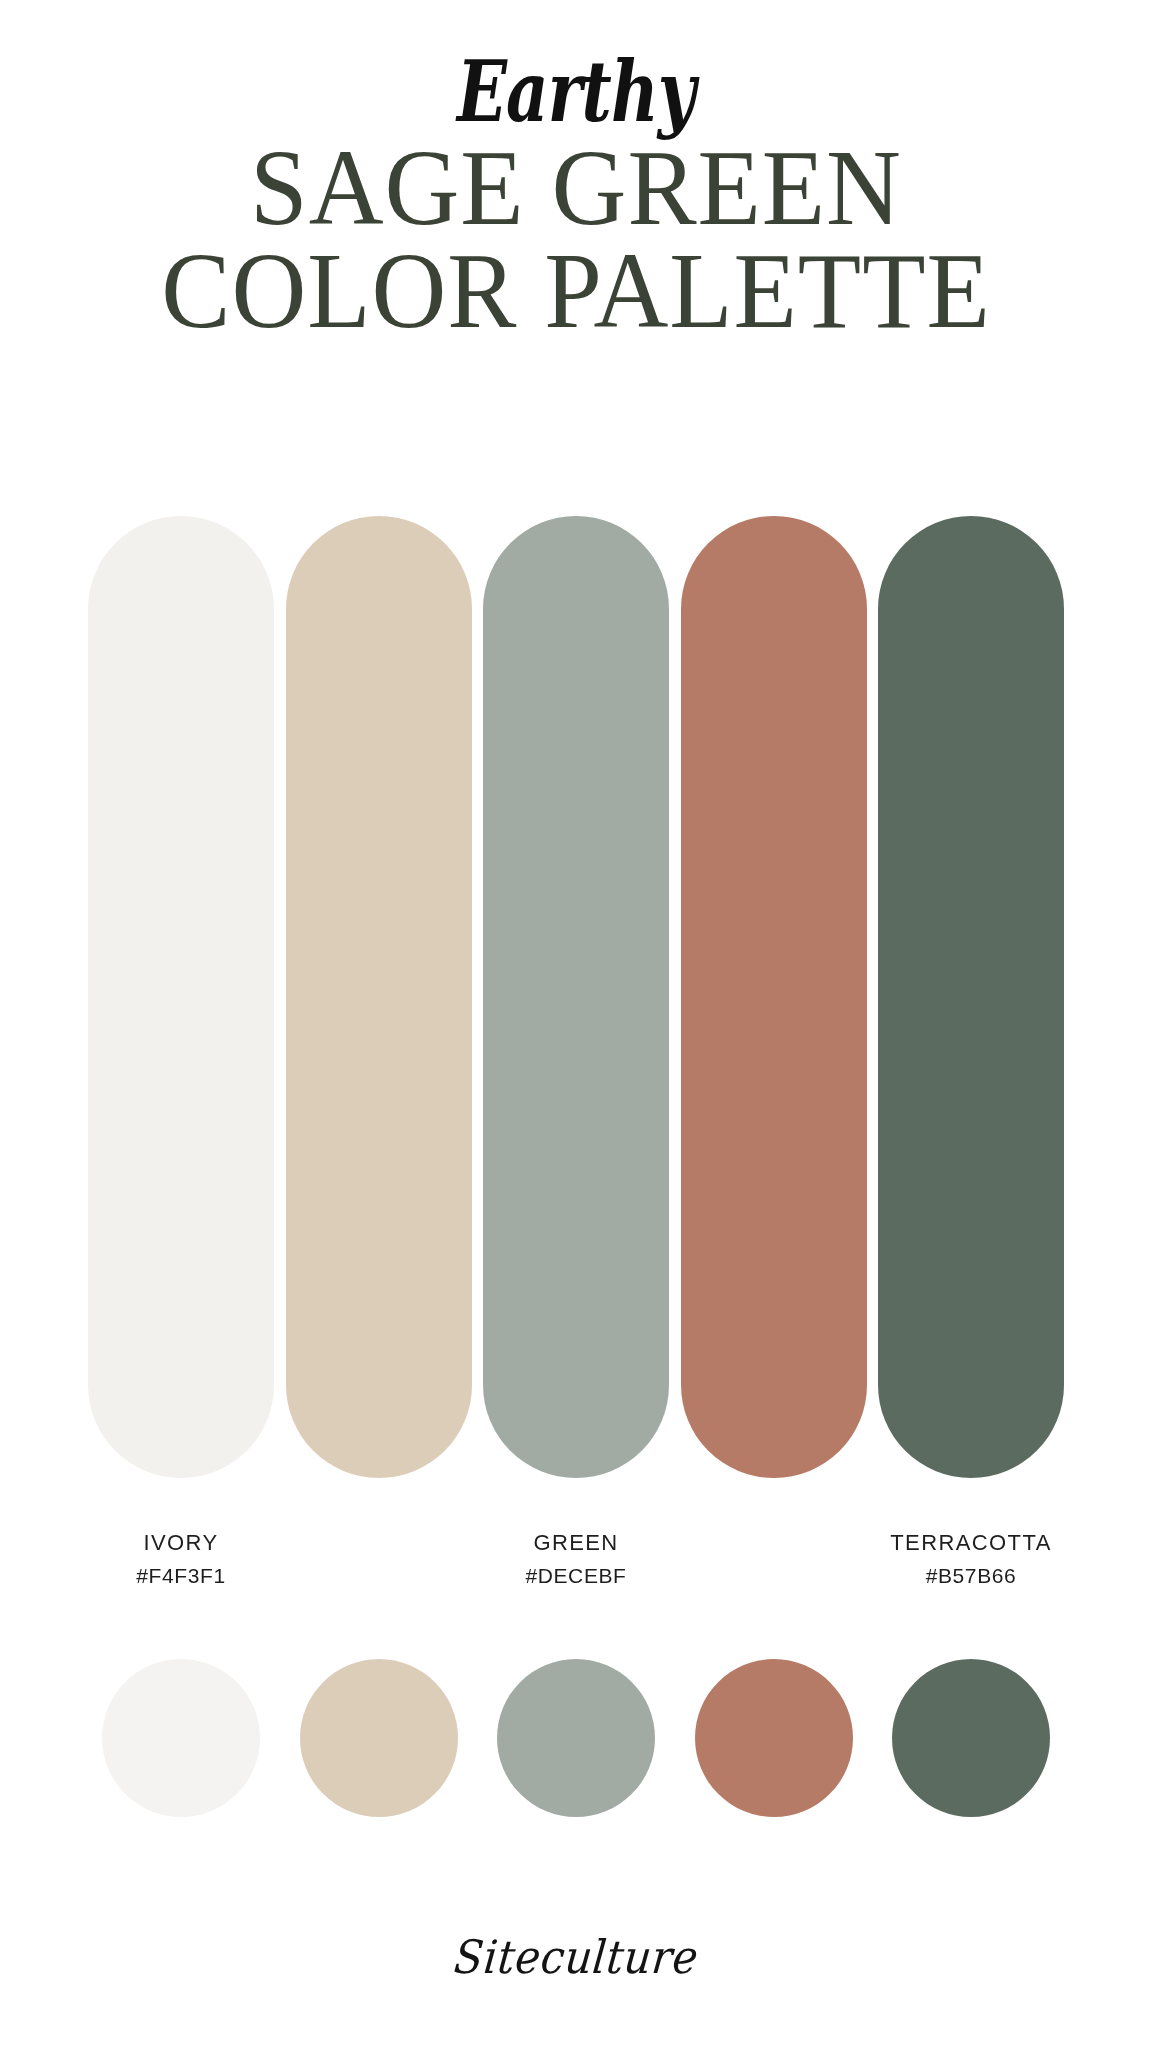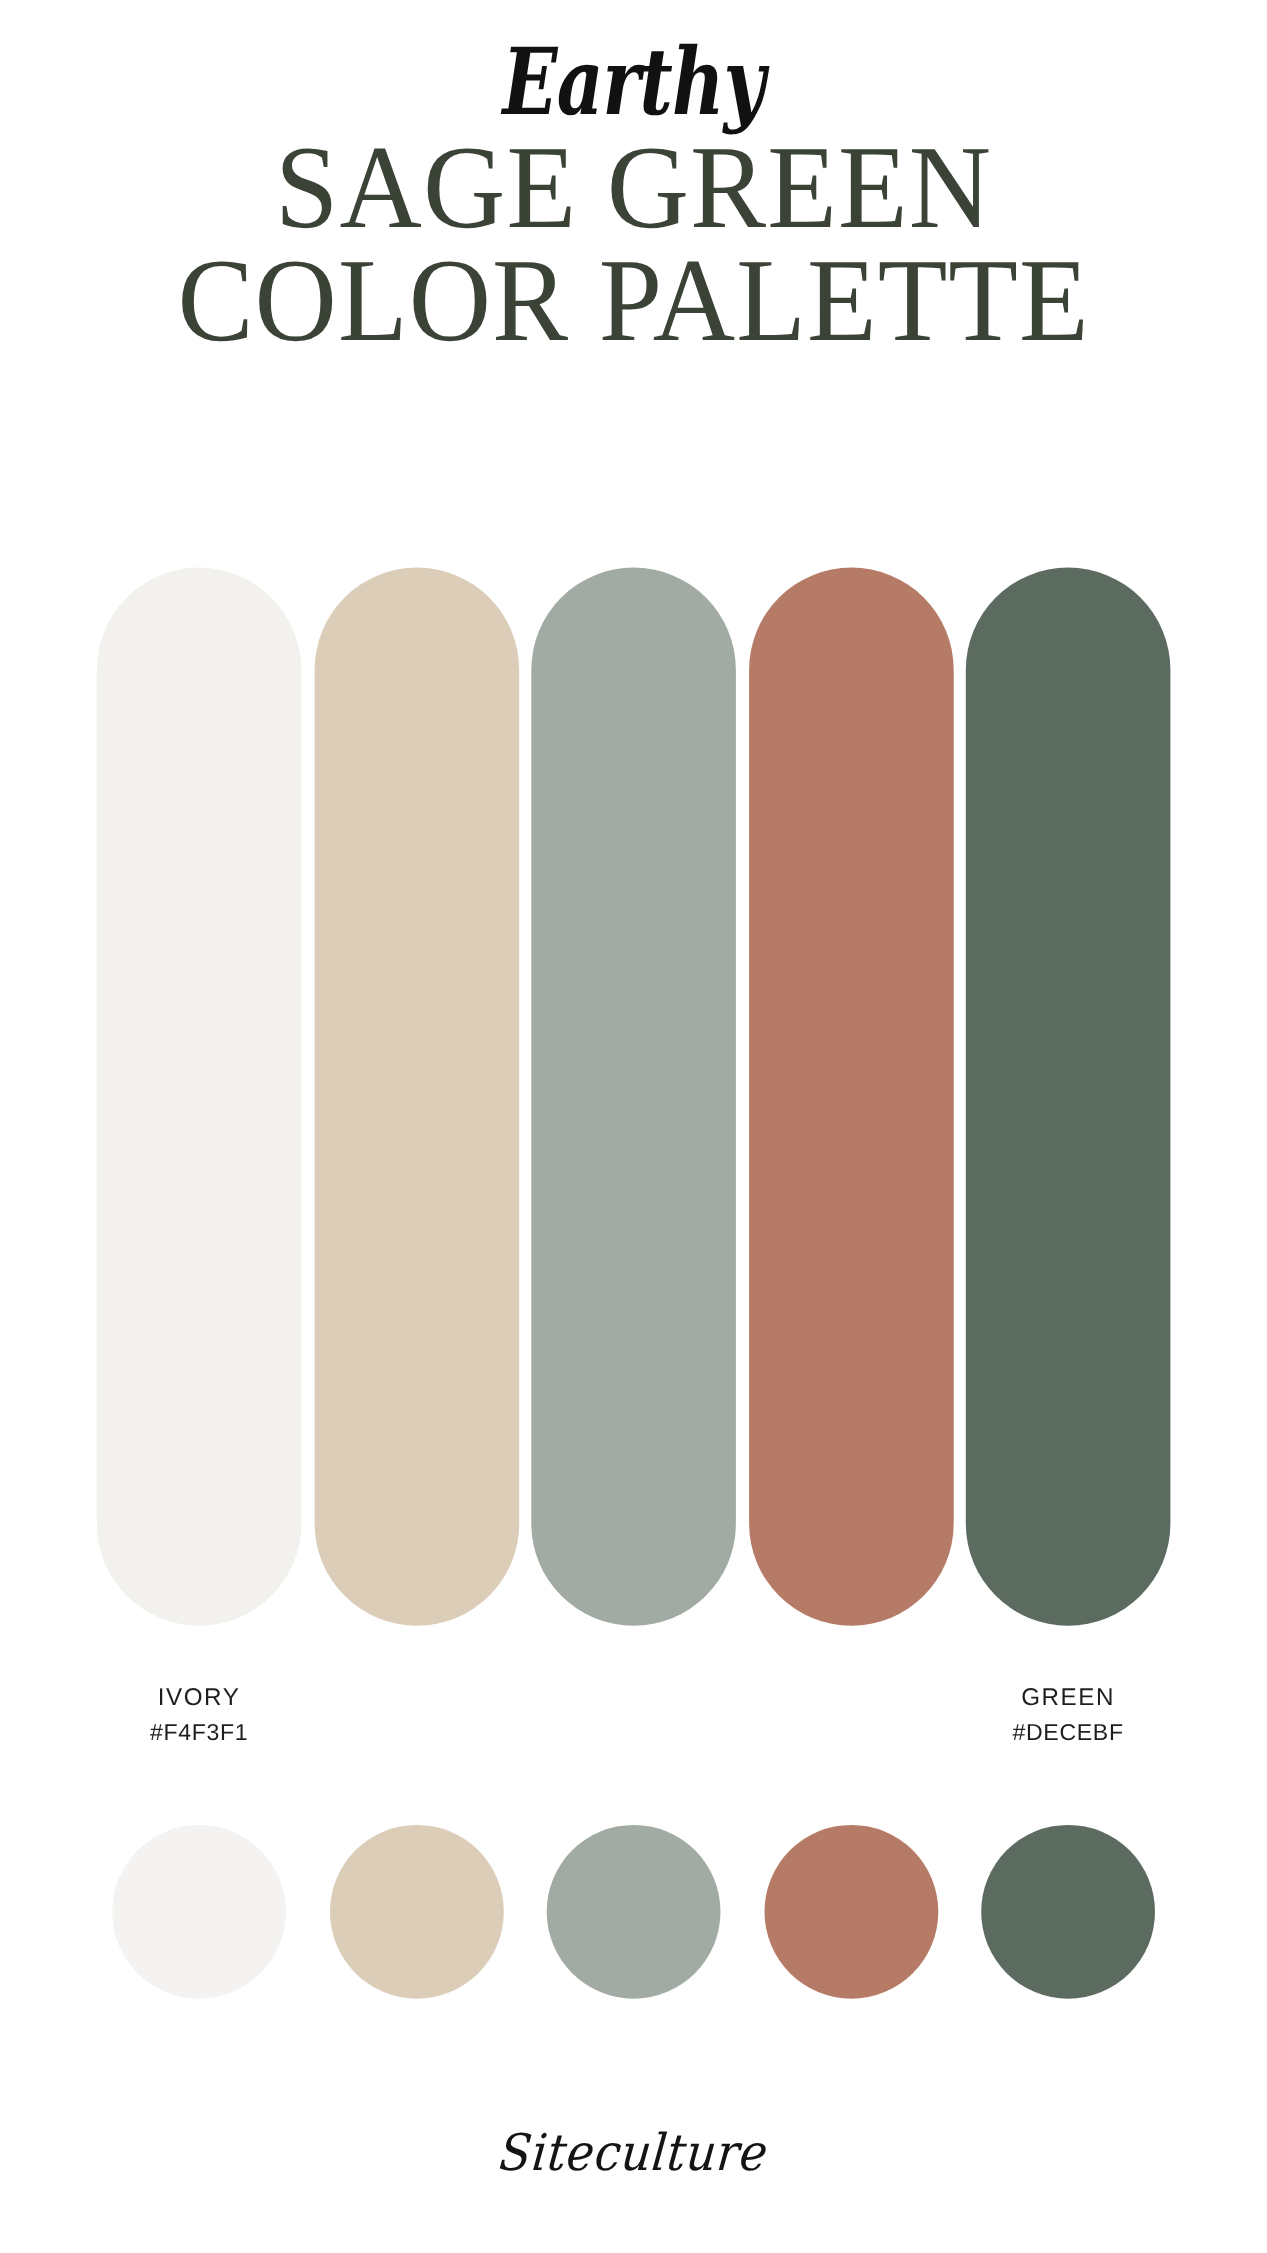--- a/index.html
+++ b/index.html
@@ -14,22 +14,22 @@
     width:1152px;height:2048px;
     position:relative;
     display:flex;flex-direction:column;
     align-items:center;
   }
 
   
   .title-block{
     width:100%;
     text-align:center;
+    padding-top:52px;
     user-select:none;
-    margin-top:35px;
   }
   .title-script{
     font-family:"DejaVu Serif", serif;
     font-style:italic;
     font-weight:700;
     font-size:84px;
     line-height:0.95;
     color:#111111;
     letter-spacing:-1px;
     transform:scaleX(0.78);
@@ -164,20 +164,24 @@
 
   <div class="labels-row">
     <div class="label-cell">
       <span class="label-name">IVORY</span>
       <span class="label-hex">#F4F3F1</span>
     </div>
     <div class="label-cell">
       <span class="label-name">GREEN</span>
       <span class="label-hex">#DECEBF</span>
     </div>
+    <div class="label-cell">
+      <span class="label-name">TERRACOTTA</span>
+      <span class="label-hex">#B57B66</span>
+    </div>
   </div>
 
   <div class="circles-row">
     <div class="circle-cell">
       <div class="circle" style="background: rgb(244, 243, 241);"></div>
     </div>
     <div class="circle-cell">
       <div class="circle" style="background: rgb(220, 205, 185);"></div>
     </div>
     <div class="circle-cell">

